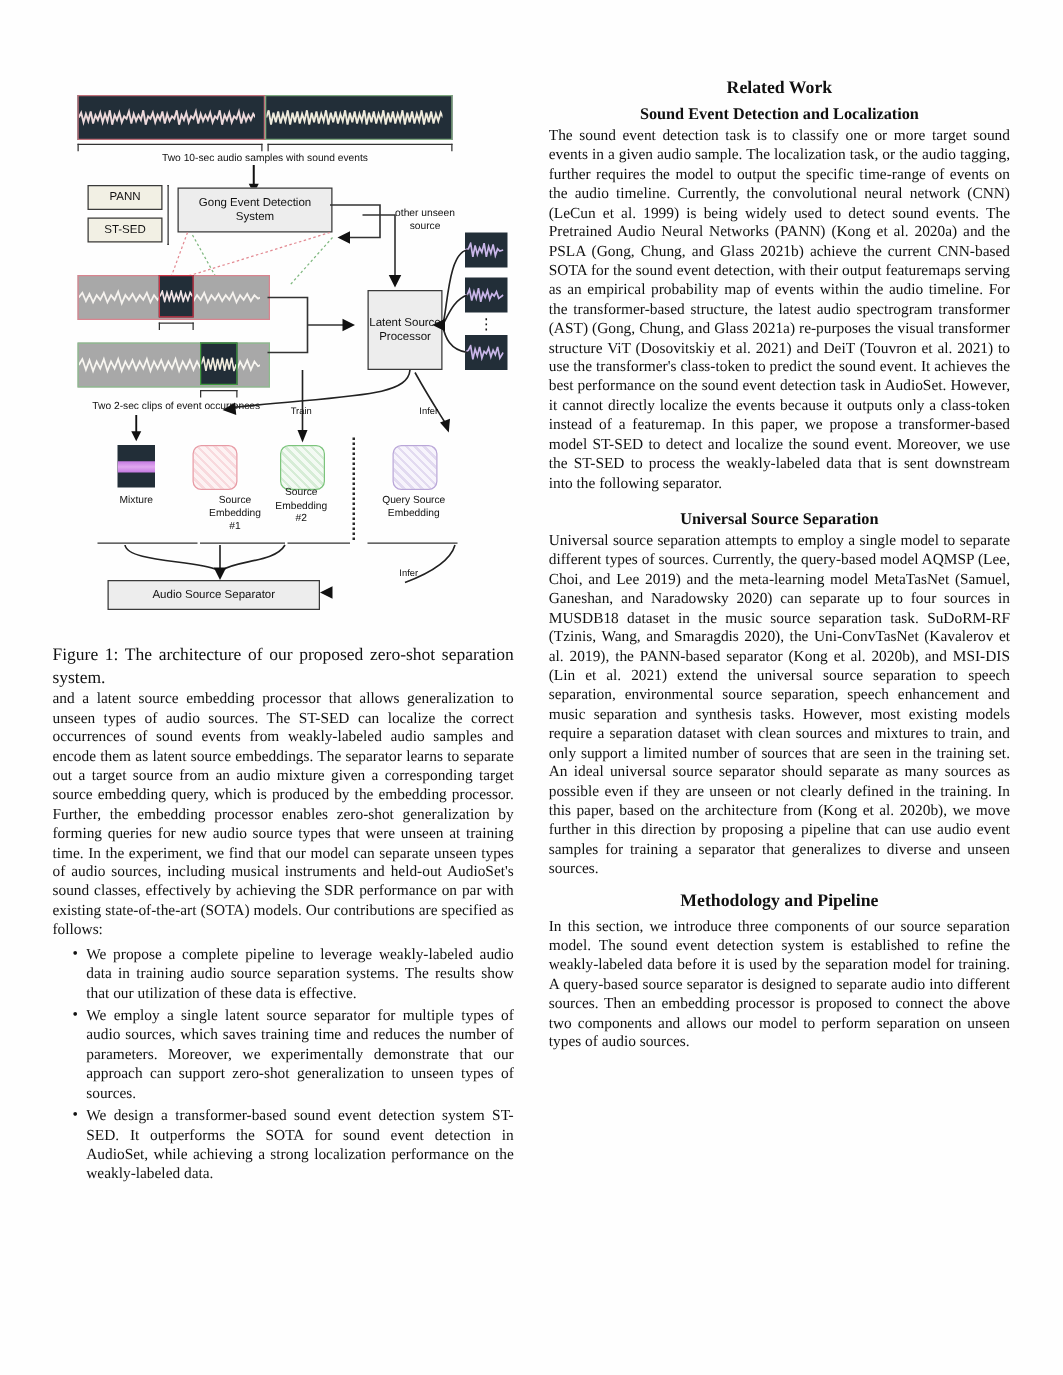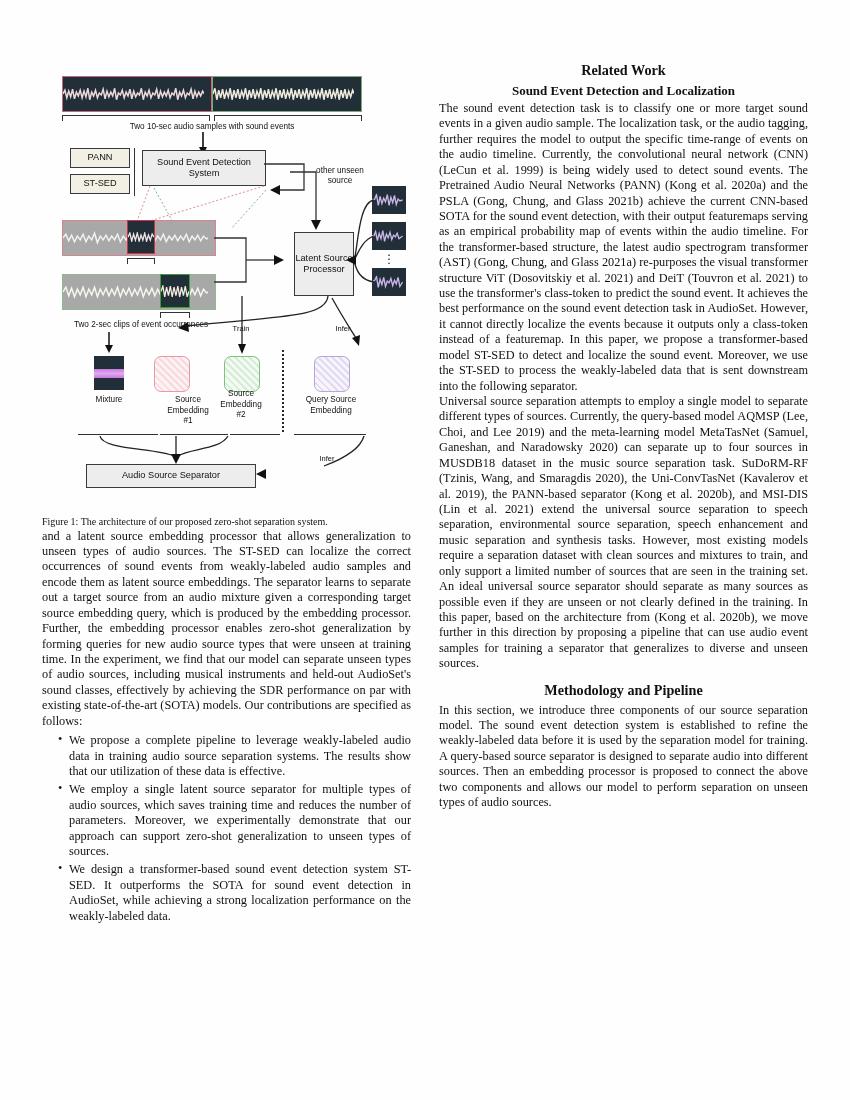--- a/index.html
+++ b/index.html
@@ -37,21 +37,21 @@
   .figure-wrap {
     width: 369px;
     position: relative;
   }
   .fig-canvas {
     position: relative;
     width: 369px;
     height: 420px;
   }
   .fig-caption {
-    font-size: 10px;
+    font-size: 14px;
     line-height: 1.26;
     text-align: justify;
     margin-top: 4px;
   }
   
   .wf {
     position: absolute;
     background: #222e38;
     overflow: hidden;
   }
@@ -185,21 +185,21 @@
           <svg style="position:absolute;left:150px;top:70px;width:22px;height:24px;">
             <line x1="11" y1="0" x2="11" y2="17" stroke="#111" stroke-width="1.6"></line>
             <polygon points="11,23 7,15 15,15" fill="#111"></polygon>
           </svg>
 
           <div class="fbox cream" style="left:28px;top:86px;width:58px;height:18px;">PANN</div>
           <div class="fbox cream" style="left:28px;top:112px;width:58px;height:18px;">ST-SED</div>
 
           <div class="bracket" style="left:92px;top:86px;width:0px;height:46px;border-top:1px solid #333;border-bottom:1px solid #333;border-left:none;border-right:1px solid #333;"></div>
 
-          <div class="fbox" style="left:100px;top:88px;width:122px;height:34px;">Sound Event Detection System</div>
+          <div class="fbox" style="left:100px;top:88px;width:122px;height:34px;">Gong Event Detection System</div>
 
           <svg style="position:absolute;left:86px;top:118px;width:160px;height:50px;">
             <line x1="22" y1="6" x2="8" y2="44" stroke="#e38a92" stroke-width="1" stroke-dasharray="2,2"></line>
             <line x1="136" y1="6" x2="12" y2="44" stroke="#e38a92" stroke-width="1" stroke-dasharray="2,2"></line>
             <line x1="26" y1="8" x2="46" y2="44" stroke="#7fb87f" stroke-width="1" stroke-dasharray="2,2"></line>
             <line x1="138" y1="10" x2="104" y2="48" stroke="#7fb87f" stroke-width="1" stroke-dasharray="2,2"></line>
           </svg>
 
           <div class="flabel" style="left:262px;top:104px;width:72px;white-space:normal;line-height:1.25;">other unseen source</div>
 
@@ -329,20 +329,21 @@
         <li>We employ a single latent source separator for multiple types of audio sources, which saves training time and reduces the number of parameters. Moreover, we experimentally demonstrate that our approach can support zero-shot generalization to unseen types of sources.</li>
         <li>We design a transformer-based sound event detection system ST-SED. It outperforms the SOTA for sound event detection in AudioSet, while achieving a strong localization performance on the weakly-labeled data.</li>
       </ul>
     </div>
 
     <div class="col">
       <h2 class="sec" style="margin-top:0;">Related Work</h2>
       <h3 class="sub" style="margin-top:2px;">Sound Event Detection and Localization</h3>
       <p class="body">The sound event detection task is to classify one or more target sound events in a given audio sample. The localization task, or the audio tagging, further requires the model to output the specific time-range of events on the audio timeline. Currently, the convolutional neural network (CNN) (LeCun et al. 1999) is being widely used to detect sound events. The Pretrained Audio Neural Networks (PANN) (Kong et al. 2020a) and the PSLA (Gong, Chung, and Glass 2021b) achieve the current CNN-based SOTA for the sound event detection, with their output featuremaps serving as an empirical probability map of events within the audio timeline. For the transformer-based structure, the latest audio spectrogram transformer (AST) (Gong, Chung, and Glass 2021a) re-purposes the visual transformer structure ViT (Dosovitskiy et al. 2021) and DeiT (Touvron et al. 2021) to use the transformer's class-token to predict the sound event. It achieves the best performance on the sound event detection task in AudioSet. However, it cannot directly localize the events because it outputs only a class-token instead of a featuremap. In this paper, we propose a transformer-based model ST-SED to detect and localize the sound event. Moreover, we use the ST-SED to process the weakly-labeled data that is sent downstream into the following separator.</p>
 
+      <h3 class="sub" style="margin-top:13px;">Universal Source Separation</h3>
       <p class="body">Universal source separation attempts to employ a single model to separate different types of sources. Currently, the query-based model AQMSP (Lee, Choi, and Lee 2019) and the meta-learning model MetaTasNet (Samuel, Ganeshan, and Naradowsky 2020) can separate up to four sources in MUSDB18 dataset in the music source separation task. SuDoRM-RF (Tzinis, Wang, and Smaragdis 2020), the Uni-ConvTasNet (Kavalerov et al. 2019), the PANN-based separator (Kong et al. 2020b), and MSI-DIS (Lin et al. 2021) extend the universal source separation to speech separation, environmental source separation, speech enhancement and music separation and synthesis tasks. However, most existing models require a separation dataset with clean sources and mixtures to train, and only support a limited number of sources that are seen in the training set. An ideal universal source separator should separate as many sources as possible even if they are unseen or not clearly defined in the training. In this paper, based on the architecture from (Kong et al. 2020b), we move further in this direction by proposing a pipeline that can use audio event samples for training a separator that generalizes to diverse and unseen sources.</p>
 
       <h2 class="sec" style="">Methodology and Pipeline</h2>
       <p class="body">In this section, we introduce three components of our source separation model. The sound event detection system is established to refine the weakly-labeled data before it is used by the separation model for training. A query-based source separator is designed to separate audio into different sources. Then an embedding processor is proposed to connect the above two components and allows our model to perform separation on unseen types of audio sources.</p>
     </div>
 
   </div>
 </div>
 
 </body></html>

